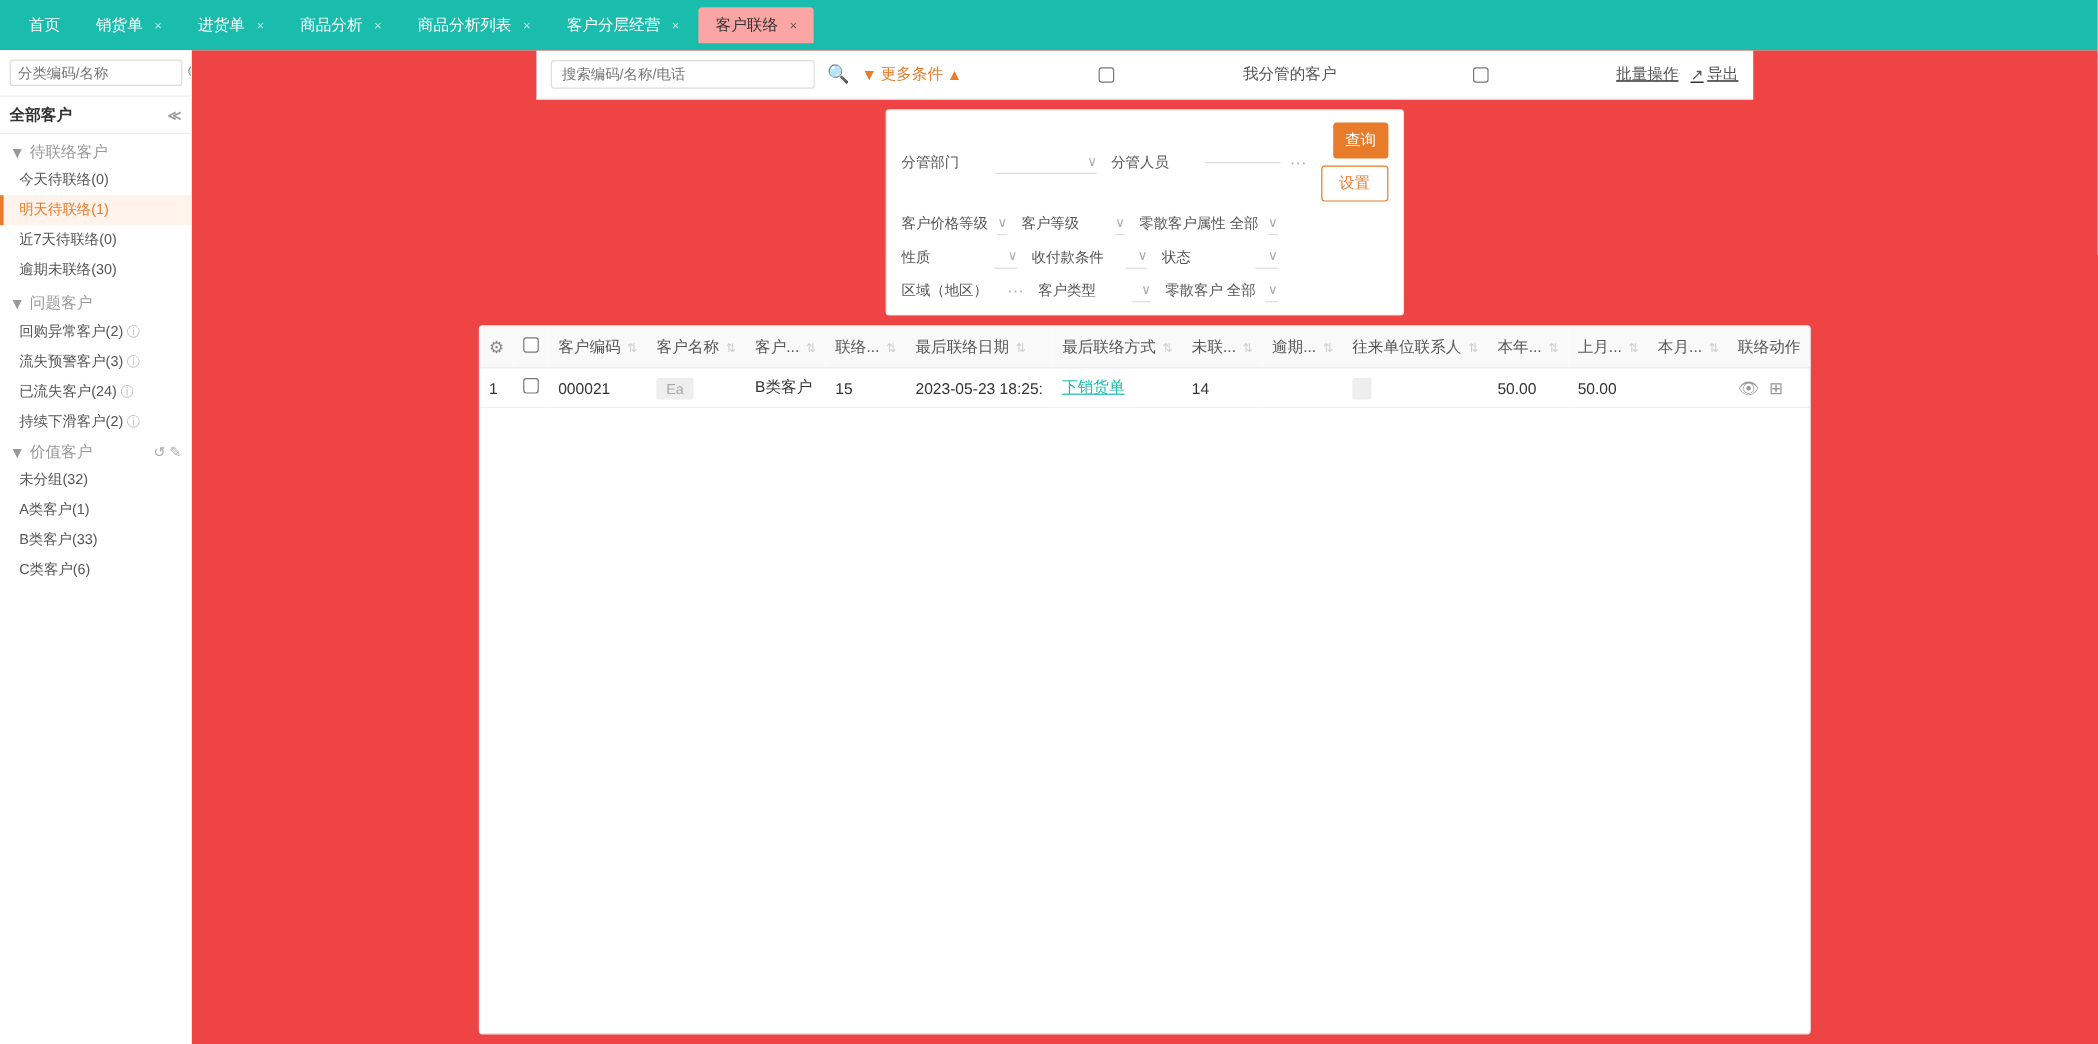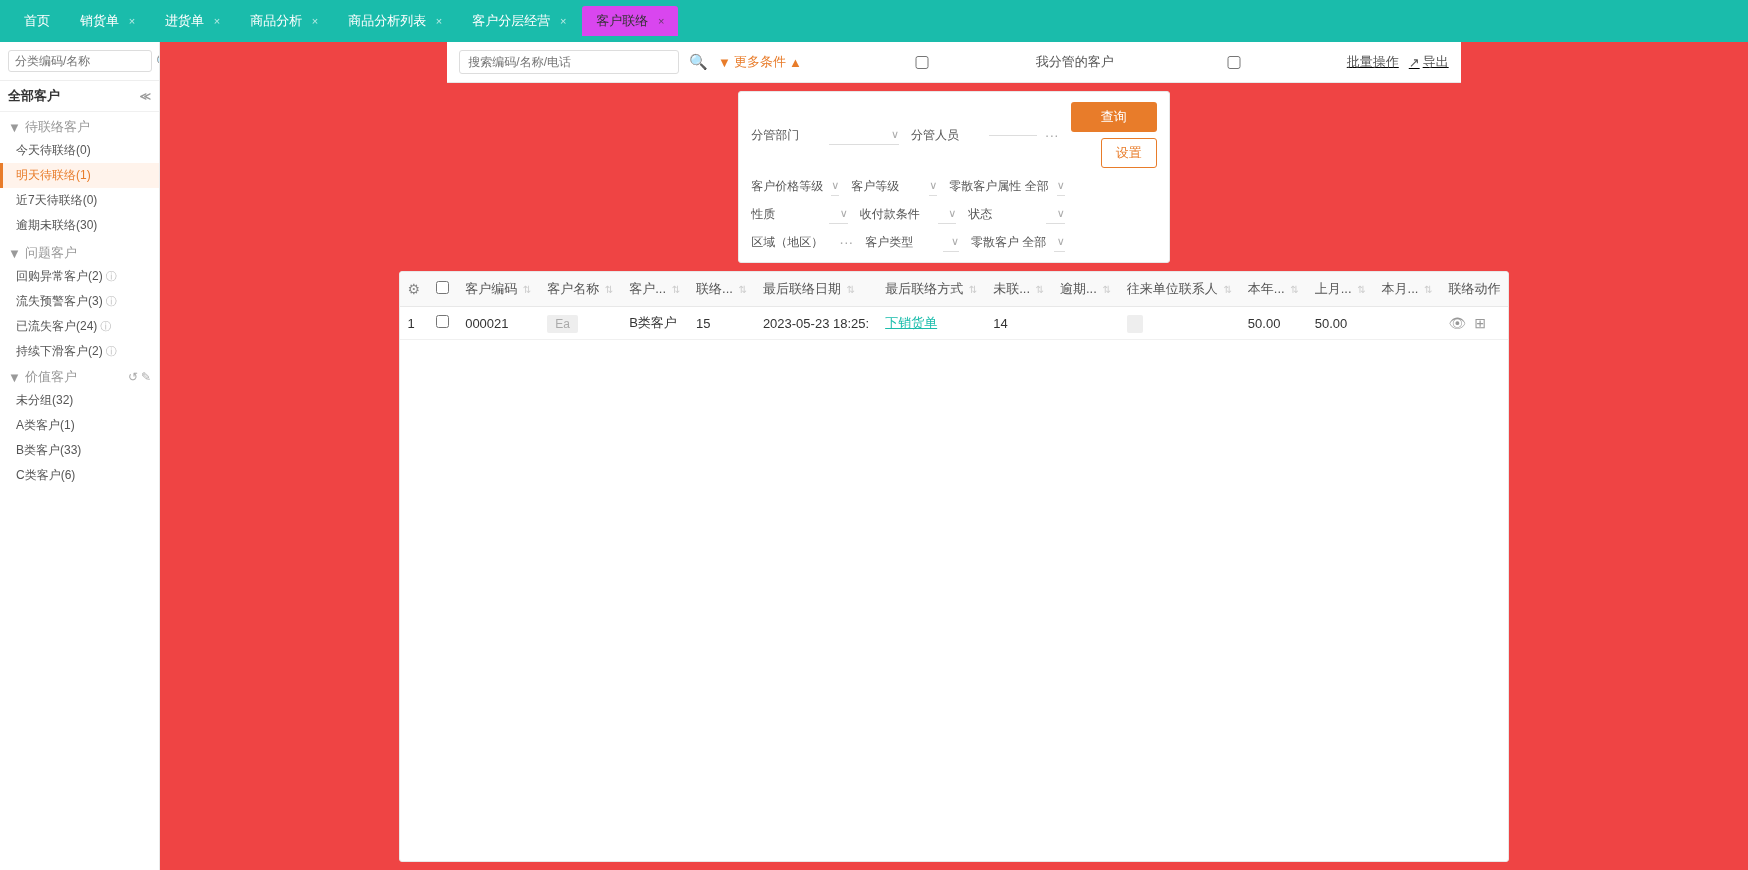--- a/index.html
+++ b/index.html
@@ -16,21 +16,21 @@
       text-align: center;
     }
     .nav-item {
       color: #fff;
       padding: 6px 14px;
       cursor: pointer;
       border-radius: 3px 3px 0 0;
       white-space: nowrap;
       font-size: 13px;
     }
-    .nav-item.active { background: #d946ef; color: #333; }
+    .nav-item.active { background: #fca5a5; color: #333; }
     .nav-item .close-x { margin-left: 6px; font-size: 11px; color: inherit; opacity: 0.7; }
     .nav-home { color: #fff; padding: 6px 14px; cursor: pointer; font-size: 13px; }
 
     
     .main-layout {
       display: flex;
       height: calc(870px - 42px);
     }
 
     
@@ -209,21 +209,21 @@
       align-items: center;
       justify-content: space-between;
       cursor: pointer;
     }
     .filter-select .chevron { color: #aaa; font-size: 11px; }
     .filter-dots { color: #aaa; font-size: 14px; cursor: pointer; }
     .query-btn {
       background: #e87c2a;
       color: #fff;
       border: none;
-      padding: 6px 30px;
+      padding: 6px 10px;
       border-radius: 3px;
       cursor: pointer;
       font-size: 13px;
       white-space: nowrap;
     }
     .settings-btn {
       background: #fff;
       color: #e87c2a;
       border: 1px solid #e87c2a;
       padding: 5px 14px;

